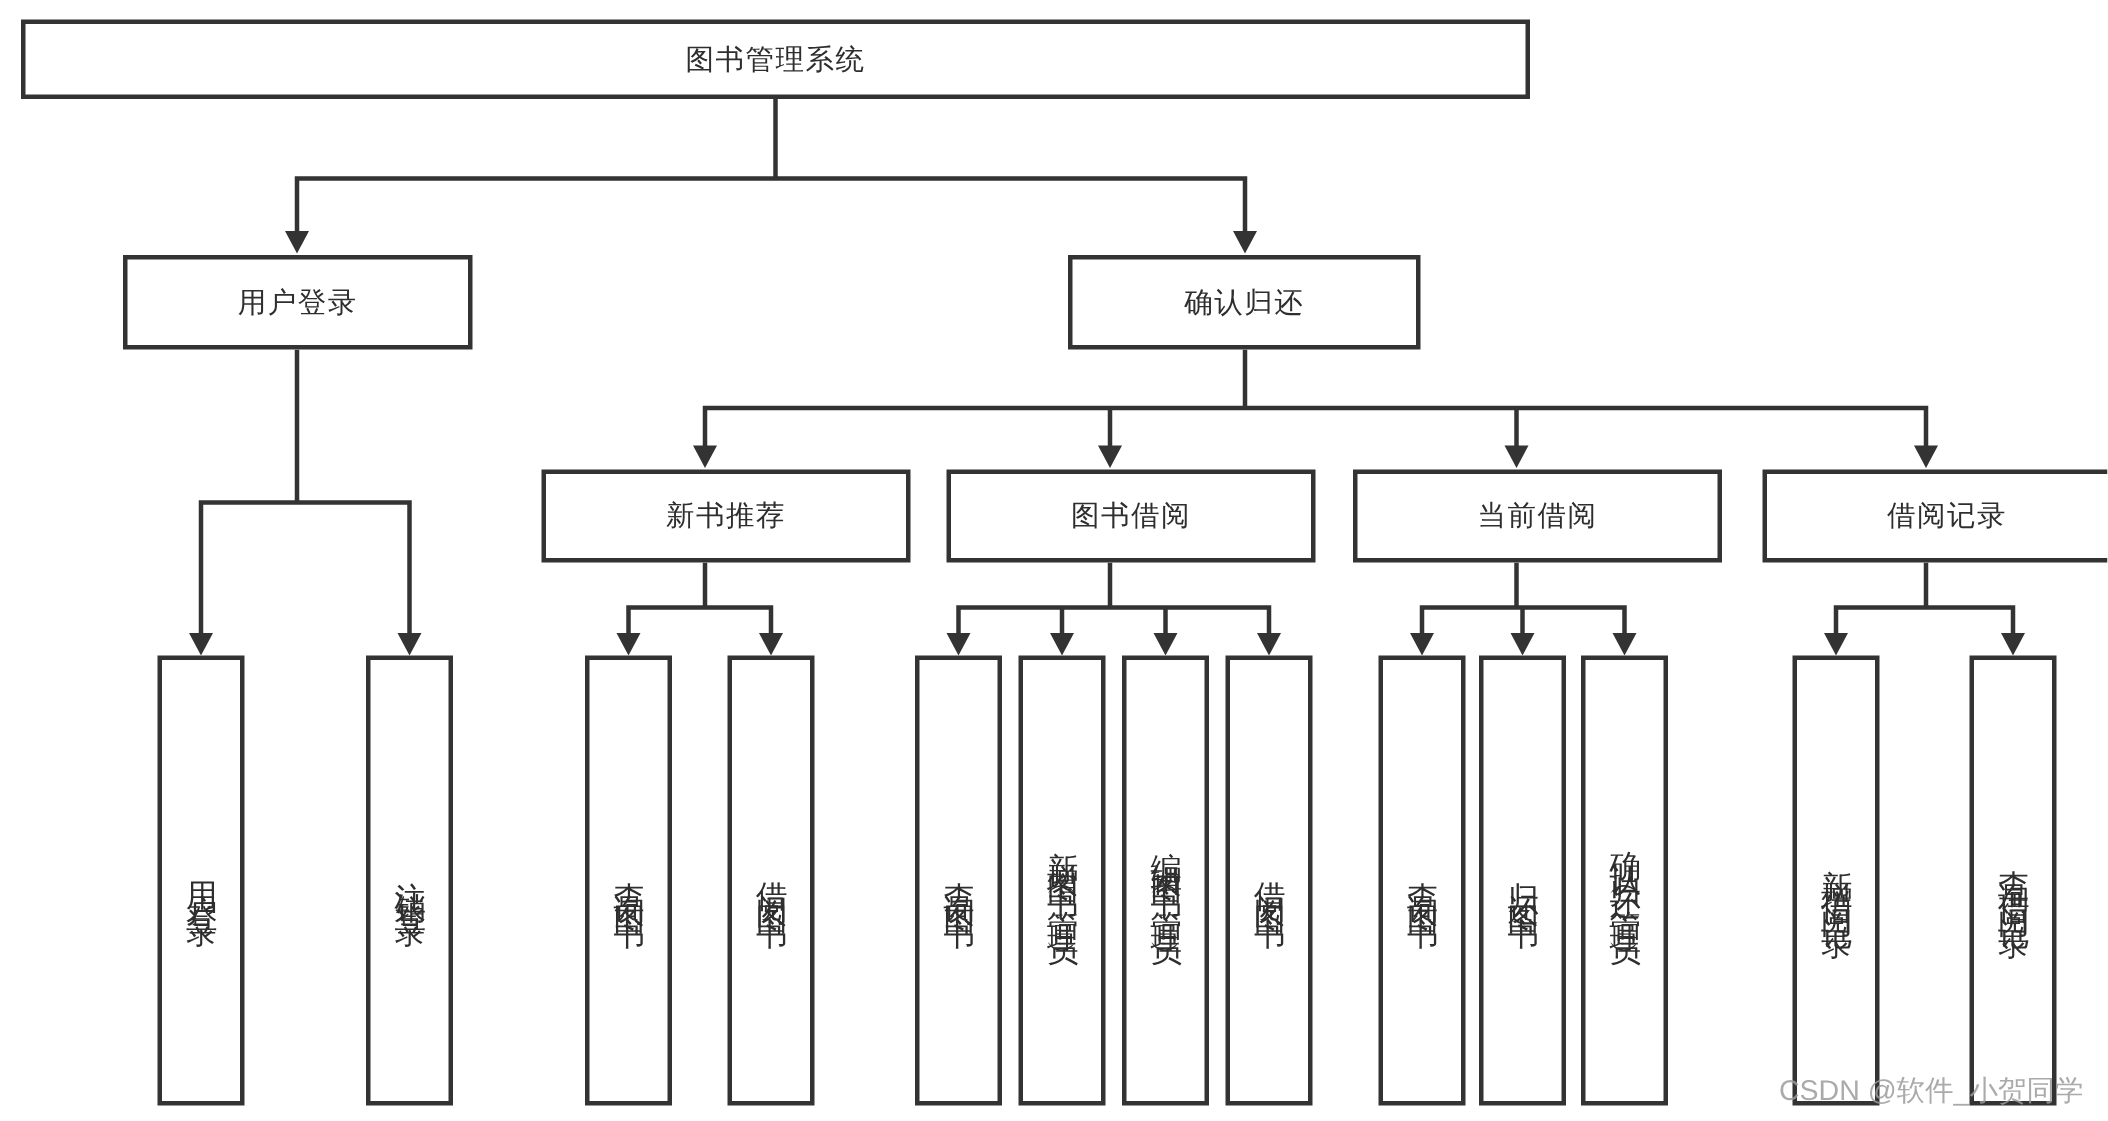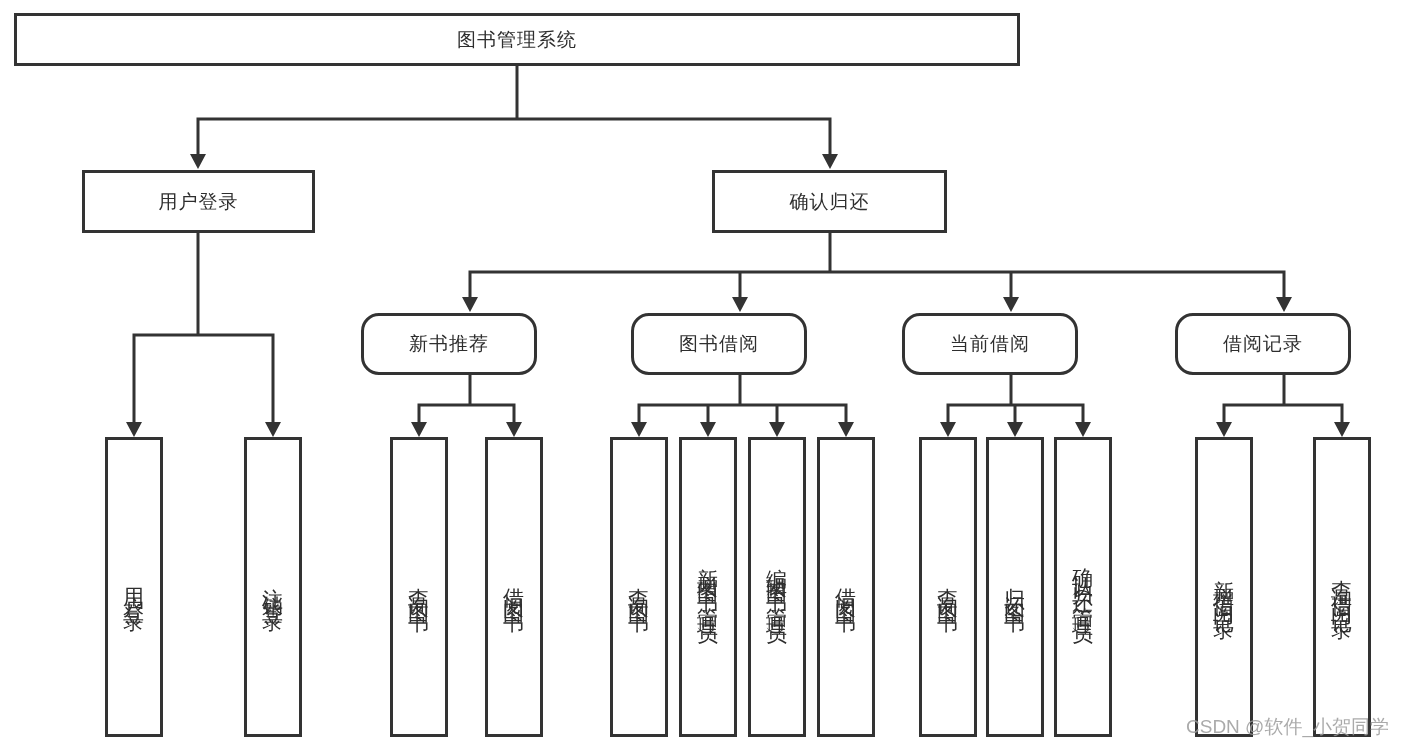--- a/index.html
+++ b/index.html
@@ -8,21 +8,21 @@
     font-family:"Liberation Sans",sans-serif;overflow:hidden;
   }
   .connectors{position:absolute;left:0;top:0;z-index:1;}
   .box{
     position:absolute;z-index:2;box-sizing:border-box;background:#ffffff;
     border:3px solid #333333;display:flex;align-items:center;justify-content:center;
     color:#2e2e2e;
   }
   .box .lbl{font-size:19px;letter-spacing:1px;white-space:nowrap;}
   .lv1{top:170px;height:63px;}
-  .lv3{top:313px;height:62px;width:176px;border-radius:18px;}
+  .lv3{top:313px;height:62px;width:246px;}
   .leaf{top:437px;height:300px;width:58px;}
   .leaf .lbl{
     writing-mode:vertical-rl;text-orientation:mixed;
     font-size:21px;letter-spacing:8px;line-height:1.1;white-space:nowrap;
   }
   .watermark{
     position:absolute;left:1186px;top:714px;z-index:5;
     font-size:19px;color:rgba(155,155,155,0.85);white-space:nowrap;
   }
 </style>

